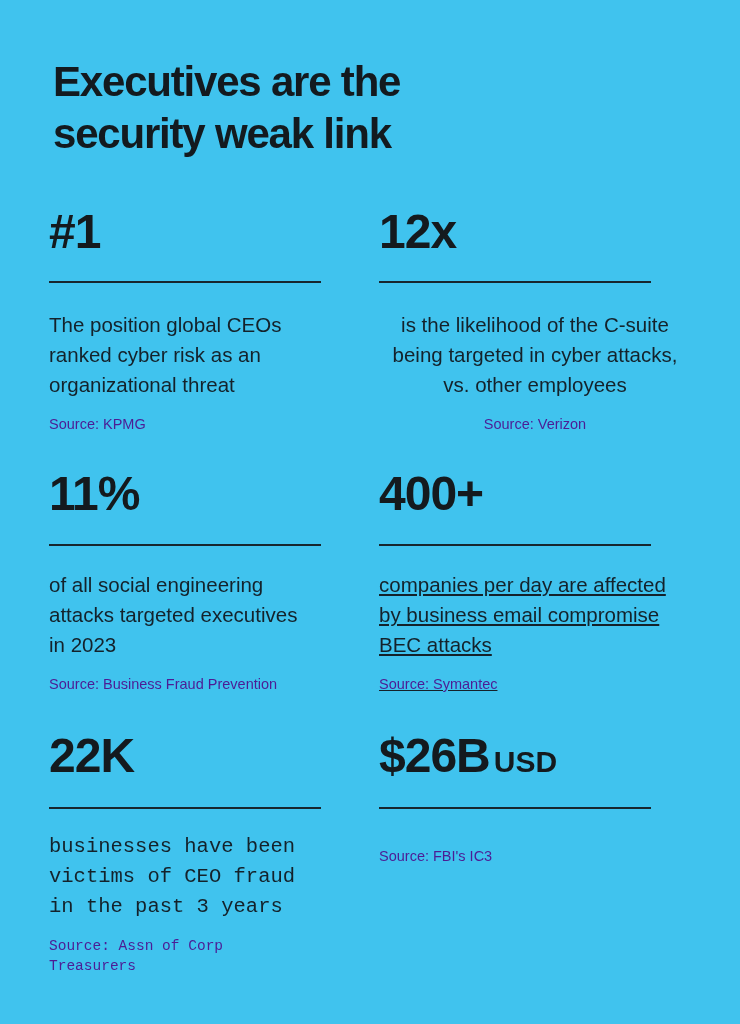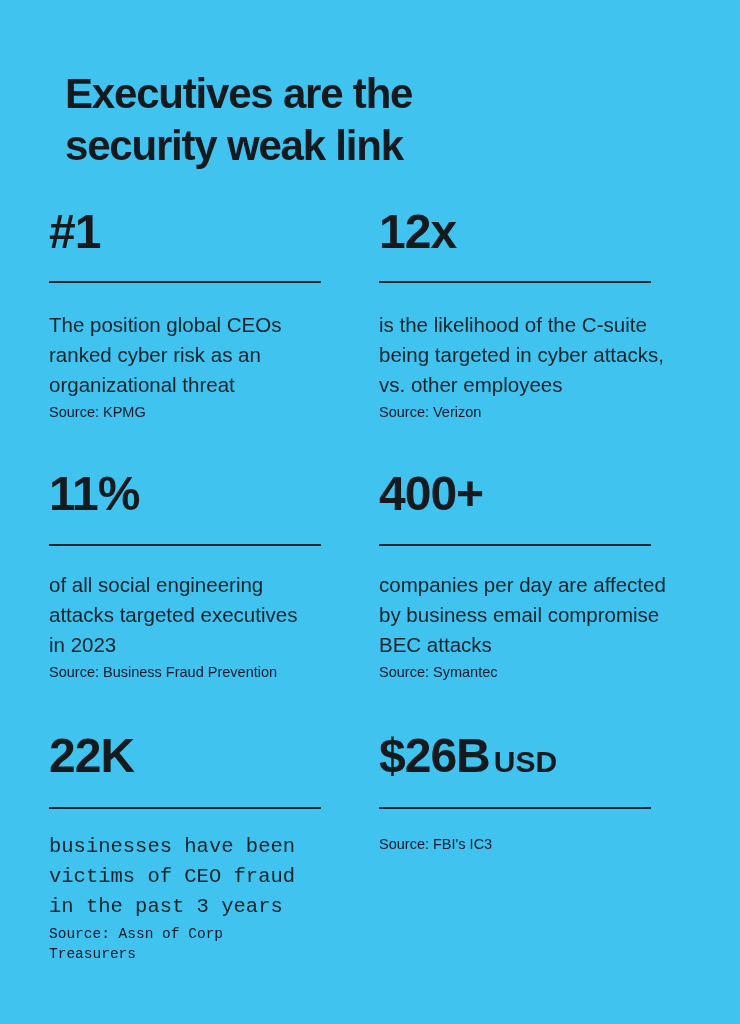--- a/index.html
+++ b/index.html
@@ -12,21 +12,21 @@
       background: #40c3ee;
       position: relative;
       overflow: hidden;
       font-family: "Liberation Sans", "DejaVu Sans", sans-serif;
       color: #121b22;
     }
     .title {
       position: absolute;
       left: 49px;
       top: 52px;
-      margin: 16px;
+      margin: 4px;
       font-family: "Liberation Sans", sans-serif;
       font-weight: 700;
       font-size: 42px;
       line-height: 52px;
       letter-spacing: -1.2px;
       color: #131a1f;
     }
     .stat {
       position: absolute;
       width: 290px;
@@ -58,22 +58,22 @@
       left: 0;
       width: 300px;
       font-family: "Liberation Sans", sans-serif;
       font-size: 20.5px;
       line-height: 30px;
       color: #14222b;
     }
     .stat .source {
       font-size: 14.5px;
       line-height: 20px;
-      color: #0f172a;
-      margin-top: 2px;
+      color: #4c1d95;
+      margin-top: 14px;
     }
   </style>
 </head>
 <body>
 
 <h1 class="title">
   <span>Executives are the</span><br>
   <span>security weak link</span>
 </h1>
 
@@ -82,39 +82,39 @@
   <div class="rule" style="top:77px;"></div>
   <div class="desc" style="top:106px; width:275px;">
     <div>The position global CEOs ranked cyber risk as an organizational threat</div>
     <div class="source">Source: KPMG</div>
   </div>
 </div>
 
 <div class="stat" style="left:379px; top:204px;">
   <div class="value"><span>12x</span></div>
   <div class="rule" style="top:77px;"></div>
-  <div class="desc" style="top:106px; width:312px;">
+  <div class="desc" style="top:106px; width:312px;text-align:center;">
     <div>is the likelihood of the C-suite being targeted in cyber attacks, vs. other employees</div>
     <div class="source">Source: Verizon</div>
   </div>
 </div>
 
 <div class="stat" style="left:49px; top:466px;">
   <div class="value"><span>11%</span></div>
   <div class="rule" style="top:78px;"></div>
   <div class="desc" style="top:104px; width:262px;">
     <div>of all social engineering attacks targeted executives in 2023</div>
     <div class="source">Source: Business Fraud Prevention</div>
   </div>
 </div>
 
 <div class="stat" style="left:379px; top:466px;">
   <div class="value"><span>400+</span></div>
   <div class="rule" style="top:78px;"></div>
-  <div class="desc" style="top:104px; width:295px;">
+  <div class="desc" style="top:104px; width:295px;text-decoration:underline;">
     <div>companies per day are affected by business email compromise BEC attacks</div>
     <div class="source">Source: Symantec</div>
   </div>
 </div>
 
 <div class="stat" style="left:49px; top:728px;">
   <div class="value"><span>22K</span></div>
   <div class="rule" style="top:79px;"></div>
   <div class="desc" style="top:104px; width:265px;font-family:Liberation Mono, monospace;">
     <div>businesses have been victims of CEO fraud in the past 3 years</div>

